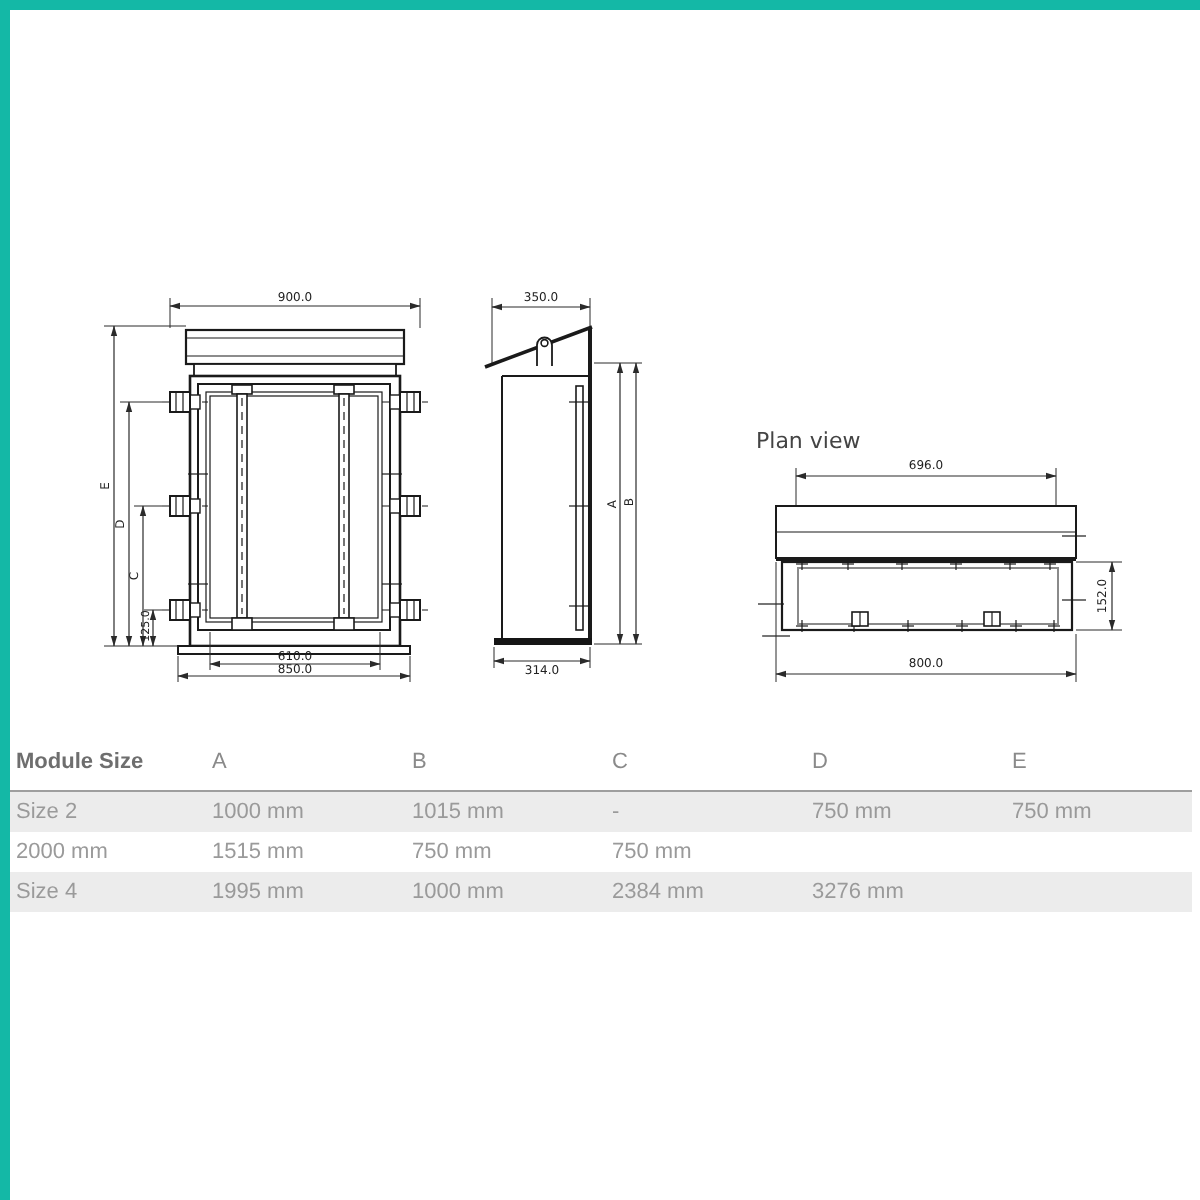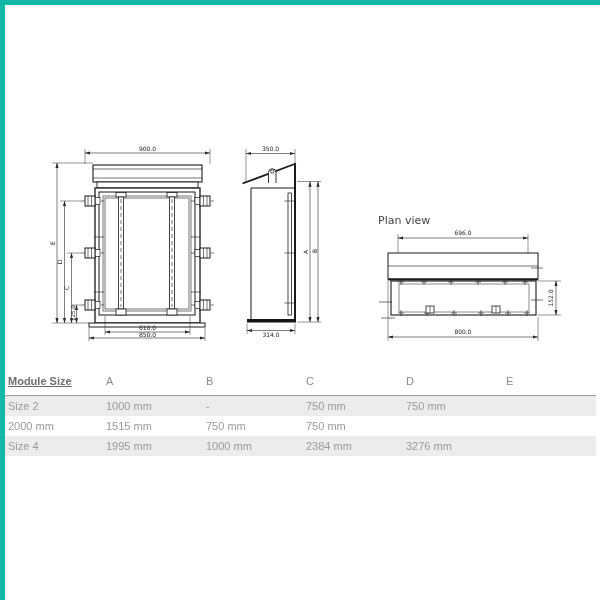--- a/index.html
+++ b/index.html
@@ -17,21 +17,21 @@
   .olw{stroke:#1a1a1a;fill:#fff;}
   .thin{stroke:#1a1a1a;stroke-width:0.6;fill:none;}
   .dim{stroke:#2a2a2a;stroke-width:0.6;fill:none;}
   .ext{stroke:#2a2a2a;stroke-width:0.5;fill:none;}
   .gray{stroke:#8a8a8a;stroke-width:1;fill:none;}
   
   .spec-table{position:absolute;left:0;top:363px;right:7px;font-size:11px;}
   .trow{display:grid;grid-template-columns:98px 100px 100px 100px 100px 1fr;
         align-items:center;padding-left:3px;}
   .thead{height:27px;line-height:27px;border-bottom:1px solid #9e9e9e;color:#8a8a8a;}
-  .thead .c0{font-weight:bold;color:#6e6e6e;text-decoration:underline;}
+  .thead .c0{font-weight:bold;color:#6e6e6e;}
   .tbody-row{height:20px;line-height:20px;color:#9a9a9a;}
   .stripe{background:#ececec;}
 </style>
 </head>
 <body>
 
 <div class="frame">
 <svg class="drawing" viewBox="0 0 600 360" width="600" height="360">
   <defs>
     <marker id="ar" viewBox="0 0 10 10" refX="9.5" refY="5" markerWidth="9" markerHeight="9" orient="auto-start-reverse">
@@ -240,20 +240,21 @@
     <div class="c0">Module Size</div>
     <div>A</div>
     <div>B</div>
     <div>C</div>
     <div>D</div>
     <div>E</div>
   </div>
   <div class="trow tbody-row stripe">
     <div>Size 2</div>
     <div>1000 mm</div>
+    <div>1015 mm</div>
     <div>-</div>
     <div>750 mm</div>
     <div>750 mm</div>
   </div>
   <div class="trow tbody-row">
     <div>2000 mm</div>
     <div>1515 mm</div>
     <div>750 mm</div>
     <div>750 mm</div>
   </div>

